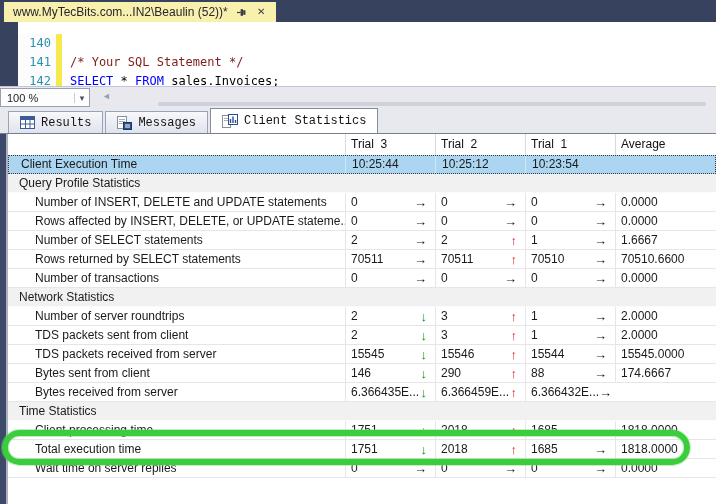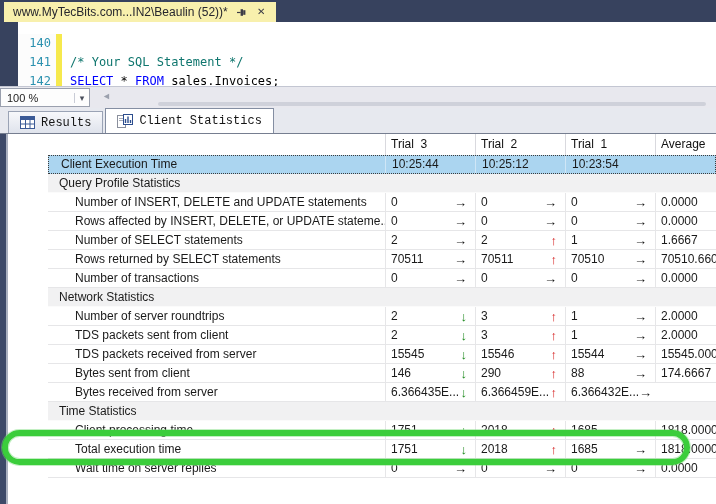--- a/index.html
+++ b/index.html
@@ -14,42 +14,42 @@
   .doc-tab .winbtn { display:inline-flex; align-items:center; justify-content:center; width:13px; height:13px; color:#3c3c46; font-size:10px; line-height:1; cursor:pointer; }
 
   
   .editor { position:absolute; top:22px; left:0; right:0; height:64px; background:#ffffff; display:flex; }
   .ed-darkmargin { width:18px; background:#37425e; }
   .ed-body { flex:1; padding-top:12px; font-family:"DejaVu Sans Mono", monospace; font-size:12px; }
   .ed-line { display:flex; height:19px; line-height:19px; white-space:pre; }
   .ed-ln { width:38px; text-align:right; padding-right:5px; color:#2b91af; background:#fcfcfc; }
   .ed-chg { width:6px; background:#f6e94d; margin-right:8px; }
   .tok-keyword { color:#0000ff; }
-  .tok-comment { color:#0f766e; }
+  .tok-comment { color:#7f1d1d; }
   .tok-plain { color:#000000; }
 
   
   .ed-bottom { position:absolute; top:86px; left:0; right:0; height:22px; background:#e8e8ee; border-top:1px solid #c3c6d2; display:flex; align-items:stretch; }
   .zoom-ctl { width:90px; margin:1px 8px 1px 0; background:#fdfdfd; border:1px solid #9aa0ae; display:flex; align-items:center; font-size:11px; color:#222; }
   .zoom-val { flex:1; padding-left:6px; }
   .zoom-caret { width:15px; text-align:center; color:#4a4f5c; font-size:9px; border-left:1px solid #c9ccd6; }
   .hscroll { flex:1; position:relative; background:#e8e8ee; }
   .hscroll-arrow { position:absolute; left:4px; top:4px; font-size:9px; color:#9ba0ad; }
   .hscroll-thumb { position:absolute; left:60px; right:10px; bottom:2px; height:4px; background:#cfd1da; border-radius:2px; }
 
   
   .rtab-strip { position:absolute; top:108px; left:0; right:0; height:25px; background:#e7e9ef; padding-left:8px; display:flex; align-items:flex-end;font-family:Liberation Mono, monospace; }
   .rtab { display:inline-flex; align-items:center; gap:6px; height:22px; padding:0 11px; margin-right:2px; background:linear-gradient(#f7f8fb,#dfe3ec); border:1px solid #9aa3b5; border-bottom:none; font-size:12px; color:#141414; cursor:pointer; }
   .rtab.active { background:#ffffff; height:25px; border-color:#848ea2; position:relative; z-index:2; }
   .rtab svg { display:block; }
 
   
   .grid-area { position:absolute; top:133px; left:0; right:0; bottom:0; background:#ffffff; border-top:1px solid #767e90; display:flex; }
   .grid-strip { width:8px; background:#3d4968; border-right:2px solid #aab0bf; }
-  .grid { flex:1; overflow:hidden;margin-left:40px; }
+  .grid { flex:1; overflow:hidden; }
   .grow { display:grid; grid-template-columns:337px 90px 90px 90px 1fr; height:19px; line-height:19px; white-space:nowrap; overflow:hidden; }
   .grow.header { height:21px; line-height:21px; }
   .grow.header .hcell { padding-left:5px; border-left:1px solid #d9d9de; white-space:pre; color:#111; }
   .grow.header .hcell.first { border-left:none; }
   .grow.time { background:#abd5f0; outline:1px dotted #3c3c3c; outline-offset:-1px; }
   .grow.time .lab { padding-left:13px; }
   .grow.time .vcell { padding-left:6px; border-left:1px solid #cfe6f6; }
   .grow.section { background:#f1f1f2; border-bottom:1px solid #fbfbfb; }
   .grow.section .lab { padding-left:11px; grid-column:1 / -1; }
   .grow.data { border-bottom:1px solid #e6e6e8; }
@@ -110,20 +110,34 @@
           <svg width="15" height="13" viewBox="0 0 15 13">
             <rect x="0.5" y="0.5" width="14" height="12" fill="#fff" stroke="#3b5a96"></rect>
             <rect x="1" y="1" width="13" height="3" fill="#3b5a96"></rect>
             <line x1="5.5" y1="1" x2="5.5" y2="12" stroke="#3b5a96"></line>
             <line x1="10" y1="1" x2="10" y2="12" stroke="#3b5a96"></line>
             <line x1="1" y1="8" x2="14" y2="8" stroke="#3b5a96"></line>
           </svg>
         </span>
         <span class="rtab-label">Results</span>
       </div>
+      <div class="rtab">
+        <span class="rtab-ic">
+          <svg width="15" height="14" viewBox="0 0 15 14">
+            <rect x="0.5" y="0.5" width="9" height="12" fill="#fff" stroke="#8a8f9c"></rect>
+            <line x1="2" y1="3.5" x2="8" y2="3.5" stroke="#a8adba"></line>
+            <line x1="2" y1="5.5" x2="8" y2="5.5" stroke="#a8adba"></line>
+            <line x1="2" y1="7.5" x2="6" y2="7.5" stroke="#a8adba"></line>
+            <rect x="6.5" y="6.5" width="8" height="7" fill="#2c4d8e" stroke="#1d3668"></rect>
+            <line x1="8" y1="9" x2="13" y2="9" stroke="#fff"></line>
+            <line x1="8" y1="11" x2="13" y2="11" stroke="#fff"></line>
+          </svg>
+        </span>
+        <span class="rtab-label">Messages</span>
+      </div>
       <div class="rtab active">
         <span class="rtab-ic">
           <svg width="16" height="14" viewBox="0 0 16 14">
             <rect x="0.5" y="1.5" width="8" height="12" fill="#fff" stroke="#8a8f9c"></rect>
             <line x1="2" y1="4.5" x2="7" y2="4.5" stroke="#a8adba"></line>
             <line x1="2" y1="6.5" x2="7" y2="6.5" stroke="#a8adba"></line>
             <rect x="6.5" y="0.5" width="9" height="10" fill="#fff" stroke="#2c4d8e"></rect>
             <line x1="8.5" y1="9" x2="8.5" y2="5" stroke="#2c4d8e" stroke-width="1.4"></line>
             <line x1="11" y1="9" x2="11" y2="2.5" stroke="#2c4d8e" stroke-width="1.4"></line>
             <line x1="13.5" y1="9" x2="13.5" y2="6" stroke="#2c4d8e" stroke-width="1.4"></line>

